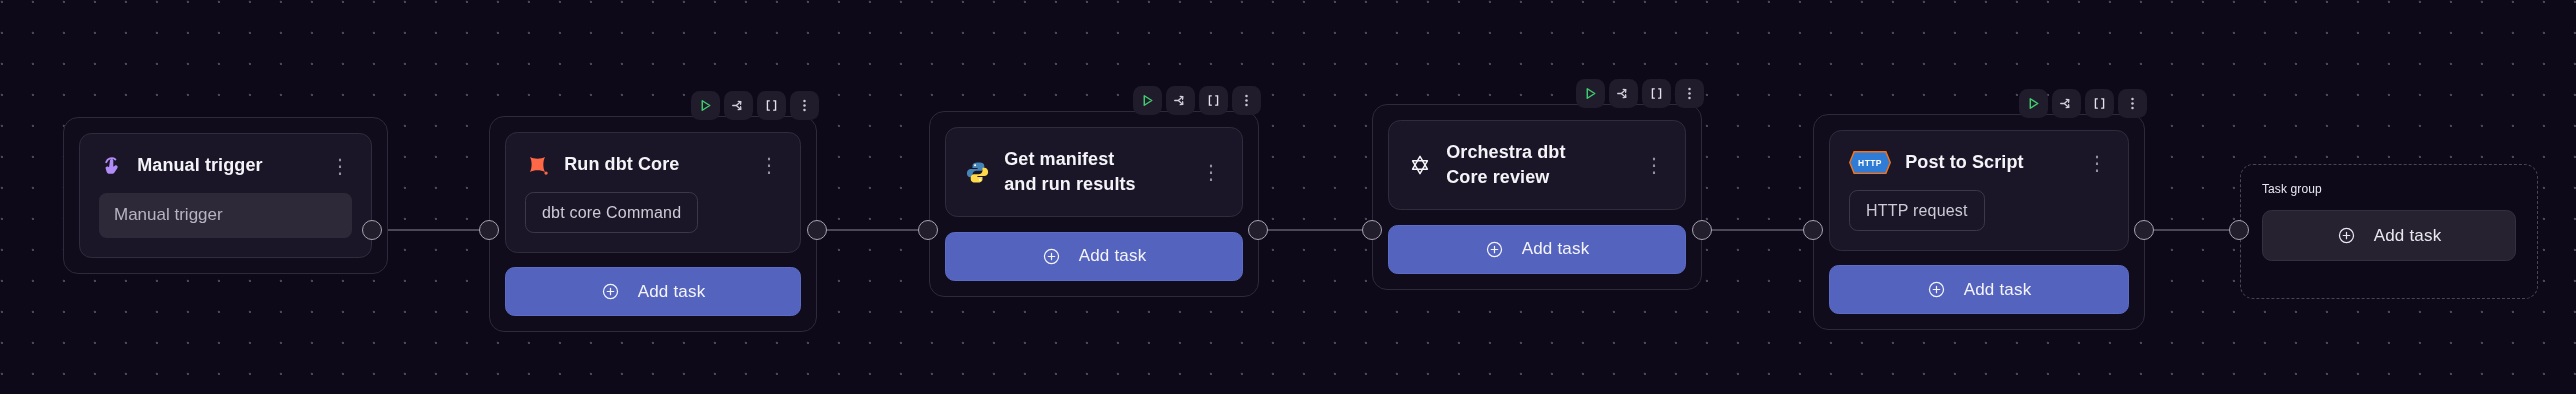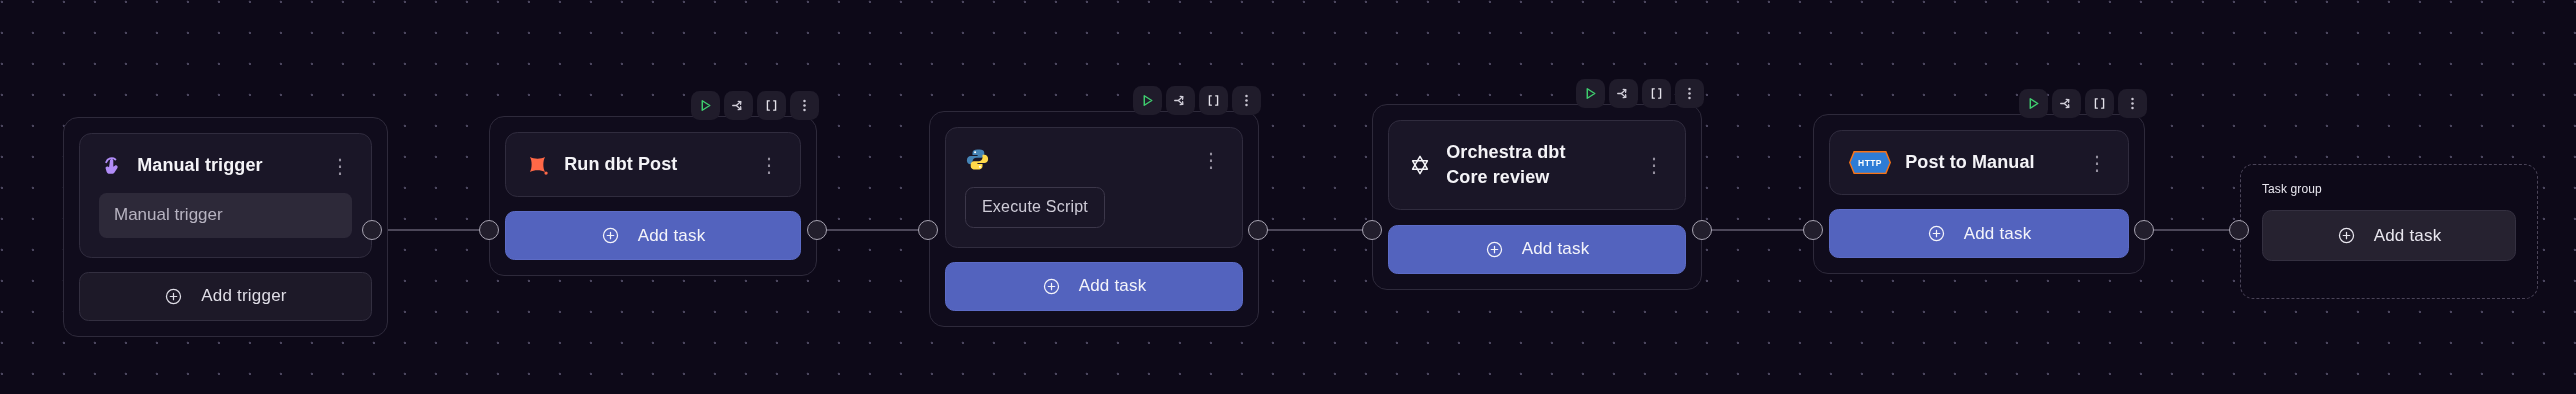--- a/index.html
+++ b/index.html
@@ -100,27 +100,20 @@
           <svg width="24" height="24" viewBox="0 0 24 24">
             <path d="M7.2 8.2 A5.9 5.9 0 0 1 16.4 5.4" fill="none" stroke="#b18cf7" stroke-width="1.9" stroke-linecap="round"></path>
             <path d="M11 6.6c0-.9.75-1.6 1.65-1.6.9 0 1.65.7 1.65 1.6v6.1l1.5-1c1.9-1.2 3.6.9 2.6 2.4l-2.9 4.4c-.55.85-1.5 1.35-2.5 1.35h-2.6c-1.3 0-2.45-.85-2.8-2.1l-.95-3.3c-.4-1.45 1.05-2.5 2.3-1.85l1.05.55z" fill="#b18cf7"></path>
           </svg>
         </span>
         <span class="title">Manual trigger</span>
         <span class="kebab">⋮</span>
       </div>
       <div class="inputbox">Manual trigger</div>
     </div>
-    <button class="btn btn-dark">
-      <svg class="plus" width="19" height="19" viewBox="0 0 20 20">
-          <circle cx="10" cy="10" r="7.4" fill="none" stroke="currentColor" stroke-width="1.3"></circle>
-          <path d="M10 6.6v6.8M6.6 10h6.8" stroke="currentColor" stroke-width="1.3" stroke-linecap="round"></path>
-        </svg>
-      <span>Add trigger</span>
-    </button>
   </div>
 
   <div class="node" style="left:489px;top:116px;width:328px">
     <div class="toolbar">
       <button class="tbtn">
         <svg width="17" height="17" viewBox="0 0 20 20">
             <path d="M6.2 4.4 15 10 6.2 15.6Z" fill="none" stroke="#3fcf6f" stroke-width="1.7" stroke-linejoin="round"></path>
           </svg>
       </button>
       <button class="tbtn">
@@ -147,23 +140,24 @@
     <div class="card">
       <div class="chead">
         <span class="nicon">
           <svg width="25" height="25" viewBox="0 0 24 24">
             <g transform="rotate(45 12 12)">
                 <path d="M12 1.8C13.3 6.1 17.9 10.7 22.2 12 17.9 13.3 13.3 17.9 12 22.2 10.7 17.9 6.1 13.3 1.8 12 6.1 10.7 10.7 6.1 12 1.8Z" fill="#ff6847"></path>
               </g>
             <circle cx="20.2" cy="20.2" r="1.6" fill="#ff6847"></circle>
           </svg>
         </span>
-        <span class="title">Run dbt Post</span>
-        <span class="kebab">⋮</span>
-      </div>
+        <span class="title">Run dbt Core</span>
+        <span class="kebab">⋮</span>
+      </div>
+      <span class="badge">dbt core Command</span>
     </div>
     <button class="btn btn-primary">
       <svg class="plus" width="19" height="19" viewBox="0 0 20 20">
           <circle cx="10" cy="10" r="7.4" fill="none" stroke="currentColor" stroke-width="1.3"></circle>
           <path d="M10 6.6v6.8M6.6 10h6.8" stroke="currentColor" stroke-width="1.3" stroke-linecap="round"></path>
         </svg>
       <span>Add task</span>
     </button>
   </div>
 
@@ -198,23 +192,23 @@
     <div class="card">
       <div class="chead">
         <span class="nicon">
           <svg width="25" height="25" viewBox="0 0 24 24">
             <path d="M11.9 2.4c-2.7 0-4.7 1-4.7 3v2.3h4.9v.9H5.5c-2.1 0-3.7 1.7-3.7 4 0 2.3 1.5 3.9 3.5 3.9h1.9v-2.5c0-2.1 1.7-3.7 3.8-3.7h4.4c1.7 0 3.1-1.4 3.1-3.2V5.4c0-1.9-2-3-4.4-3z" fill="#4584b6"></path>
             <circle cx="9.7" cy="5.1" r="1" fill="#fff"></circle>
             <path d="M12.1 21.6c2.7 0 4.7-1 4.7-3v-2.3h-4.9v-.9h6.6c2.1 0 3.7-1.7 3.7-4 0-2.3-1.5-3.9-3.5-3.9h-1.9V10c0 2.1-1.7 3.7-3.8 3.7H8.6c-1.7 0-3.1 1.4-3.1 3.2v1.7c0 1.9 2 3 4.4 3z" fill="#ffd94a"></path>
             <circle cx="14.3" cy="18.9" r="1" fill="#fff"></circle>
           </svg>
         </span>
-        <span class="kebab">⋮</span>
-      </div>
-      <span class="badge">Execute Script</span>
+        <span class="title">Get manifest and run results</span>
+        <span class="kebab">⋮</span>
+      </div>
     </div>
     <button class="btn btn-primary">
       <svg class="plus" width="19" height="19" viewBox="0 0 20 20">
           <circle cx="10" cy="10" r="7.4" fill="none" stroke="currentColor" stroke-width="1.3"></circle>
           <path d="M10 6.6v6.8M6.6 10h6.8" stroke="currentColor" stroke-width="1.3" stroke-linecap="round"></path>
         </svg>
       <span>Add task</span>
     </button>
   </div>
 
@@ -293,23 +287,24 @@
             <circle cx="10" cy="10" r="1.5"></circle>
             <circle cx="10" cy="15.4" r="1.5"></circle>
           </svg>
       </button>
     </div>
     <div class="card">
       <div class="chead">
         <span class="nicon http-chip">
           <span class="http-chip-inner">HTTP</span>
         </span>
-        <span class="title">Post to Manual</span>
-        <span class="kebab">⋮</span>
-      </div>
+        <span class="title">Post to Script</span>
+        <span class="kebab">⋮</span>
+      </div>
+      <span class="badge">HTTP request</span>
     </div>
     <button class="btn btn-primary">
       <svg class="plus" width="19" height="19" viewBox="0 0 20 20">
           <circle cx="10" cy="10" r="7.4" fill="none" stroke="currentColor" stroke-width="1.3"></circle>
           <path d="M10 6.6v6.8M6.6 10h6.8" stroke="currentColor" stroke-width="1.3" stroke-linecap="round"></path>
         </svg>
       <span>Add task</span>
     </button>
   </div>
 

